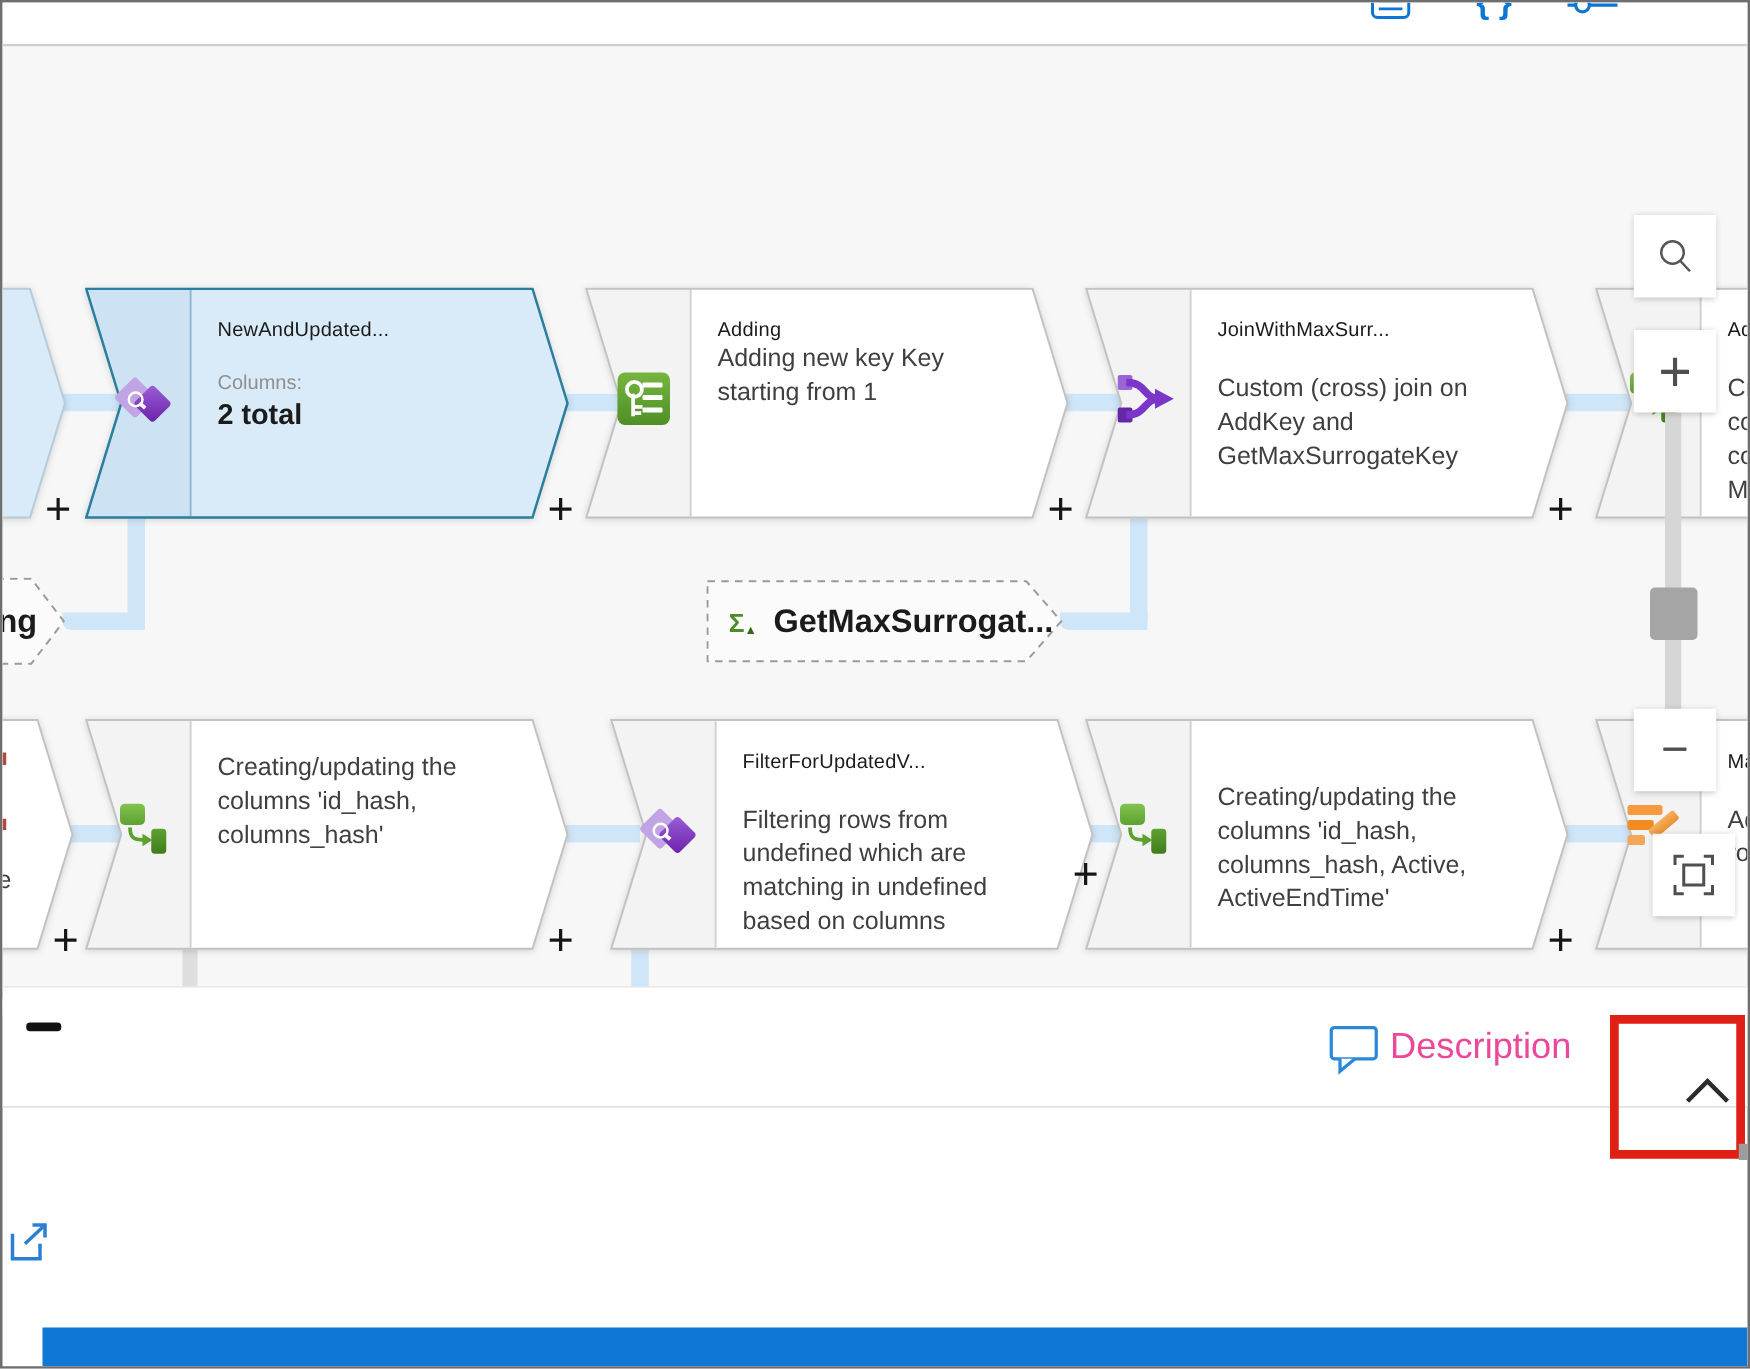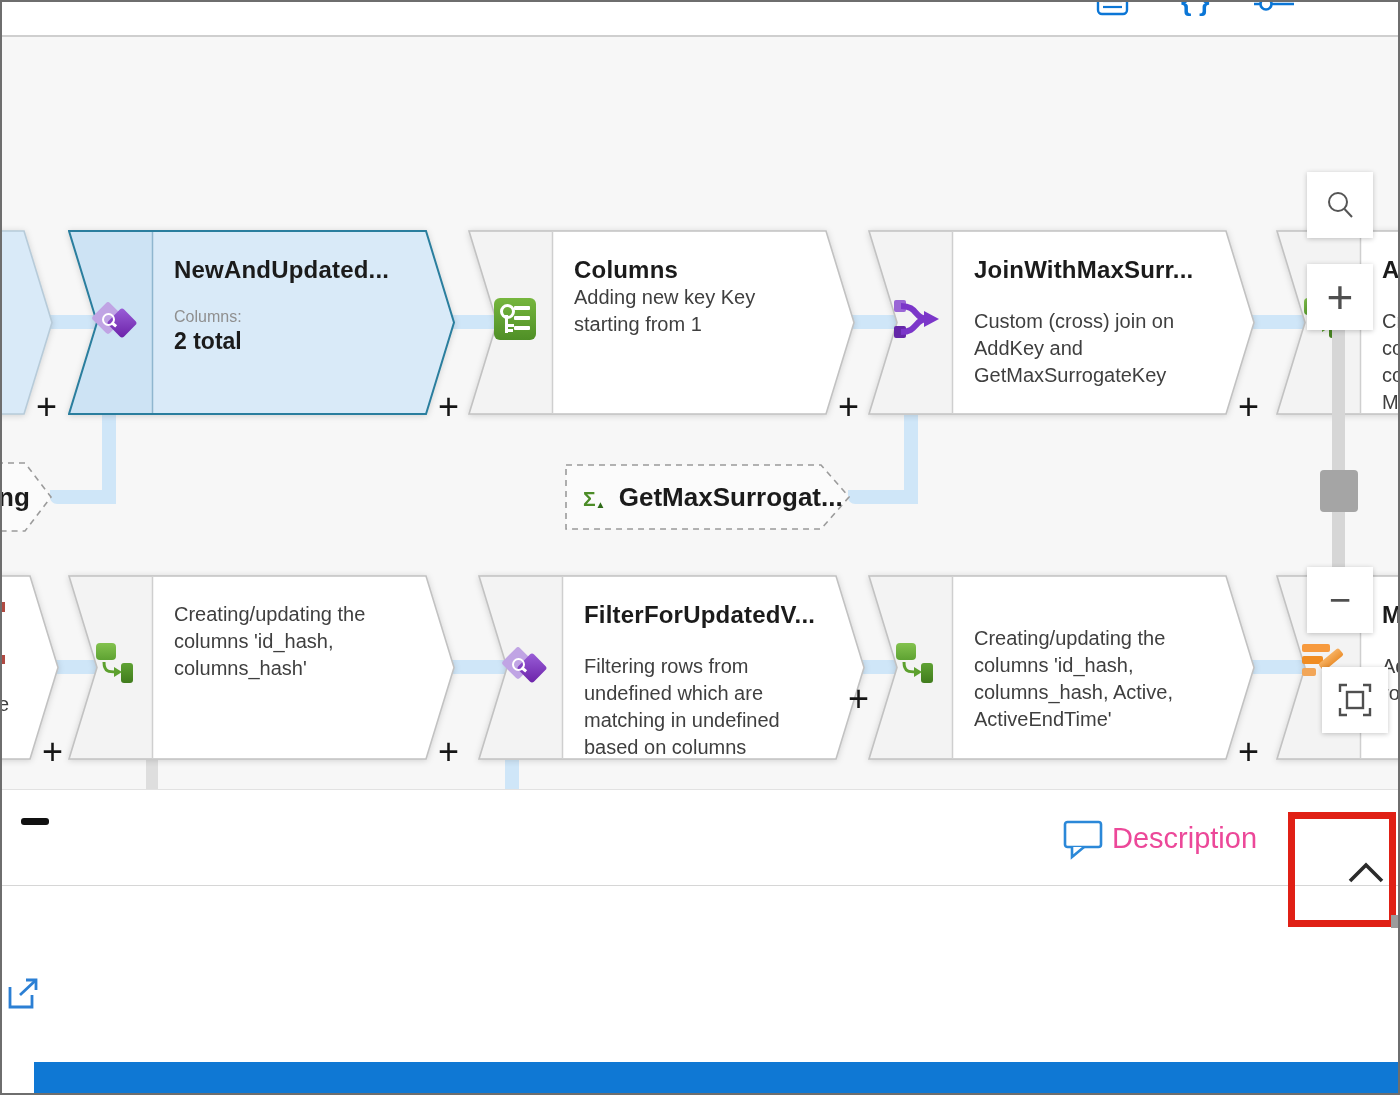--- a/index.html
+++ b/index.html
@@ -23,21 +23,21 @@
   .strokepath{fill:none;stroke:#c2c2c2;stroke-width:1.6;}
   .divider{stroke:#cfcfcf;stroke-width:1.5;}
   .cnode.sel .fillpath{fill:#d9eaf8;}
   .cnode.sel .iconreg{fill:#cde3f4;}
   .cnode.sel .strokepath{stroke:#2a7e9e;stroke-width:2;}
   .cnode.sel .divider{stroke:#8fb6cf;}
   .cnode.soft .fillpath{fill:#d9eaf8;}
   .cnode.soft .strokepath{stroke:#b7cbd9;}
 
   .nbody{position:absolute;left:84px;top:0;width:250px;padding:26px 4px 0 22px;box-sizing:content-box;}
-  .ntitle{font-size:24px;font-weight:700;color:#1b1b1b;letter-spacing:.2px;white-space:nowrap;overflow:hidden;}
+  .ntitle{font-size:16px;font-weight:400;color:#1b1b1b;letter-spacing:.2px;white-space:nowrap;overflow:hidden;}
   .ndesc{font-size:20px;line-height:27px;color:#3f3f3f;white-space:pre-line;}
   .ncols-label{margin-top:24px;font-size:16px;color:#8f8f8f;}
   .ncols-value{margin-top:2px;font-size:23px;font-weight:700;color:#1b1b1b;}
   .plus{position:absolute;right:-4px;bottom:-10px;font-size:36px;font-weight:400;color:#161616;z-index:3;cursor:pointer;line-height:1;}
   .icon-slot{position:absolute;left:26px;top:68px;width:46px;height:46px;}
 
   
   .refpath{fill:#fbfbfb;stroke:#9b9b9b;stroke-width:1.6;stroke-dasharray:6 5;}
   .ref-label{position:absolute;top:50%;transform:translateY(-50%);font-size:26px;font-weight:700;color:#1b1b1b;white-space:nowrap;}
   .sigma{font-size:21px;font-weight:700;color:#4c8c27;}
@@ -168,21 +168,21 @@
             <span class="kc"></span>
             <span class="ks"></span>
             <span class="kt1"></span>
             <span class="kt2"></span>
             <span class="l1"></span>
             <span class="l2"></span>
             <span class="l3"></span>
           </div>
         </div>
       <div class="nbody">
-        <div class="ntitle">Columns</div>
+        <div class="ntitle">Adding</div>
         <div class="ndesc">Adding new key Key
 starting from 1</div>
       </div>
       <div class="plus">+</div>
     </div>
 
     <div class="cnode" style="left:866px;top:193px;width:387px;height:185px;">
       <svg class="shape" width="388" height="186">
           <path class="fillpath" d="M1,1 L358,1 L386,92.5 L358,184 L1,184 L29,92.5 Z"></path>
           <path class="iconreg" d="M1,1 L84,1 L84,184 L1,184 L29,92.5 Z"></path>
@@ -277,21 +277,21 @@
           </div>
         </div>
       <div class="nbody">
         <div class="ndesc">Creating/updating the
 columns 'id_hash,
 columns_hash'</div>
       </div>
       <div class="plus">+</div>
     </div>
 
-    <div class="cnode" style="left:476px;top:538px;width:387px;height:132px;">
+    <div class="cnode" style="left:486px;top:538px;width:387px;height:132px;">
       <svg class="shape" width="388" height="186">
           <path class="fillpath" d="M1,1 L358,1 L386,92.5 L358,184 L1,184 L29,92.5 Z"></path>
           <path class="iconreg" d="M1,1 L84,1 L84,184 L1,184 L29,92.5 Z"></path>
           <line class="divider" x1="84.5" y1="2" x2="84.5" y2="183"></line>
           <path class="strokepath" d="M1,1 L358,1 L386,92.5 L358,184 L1,184 L29,92.5 Z"></path>
         </svg>
       <div class="icon-slot ic-exists">
           <span class="dmnd d1"></span>
           <span class="mag"></span>
           <span class="magh"></span>

